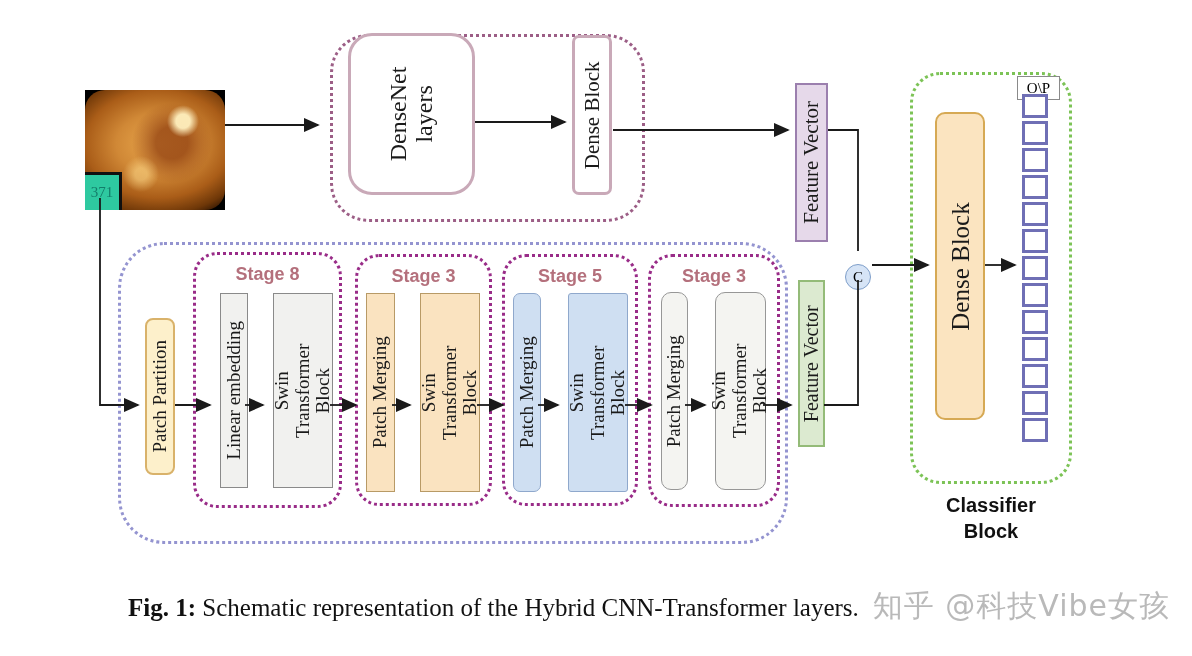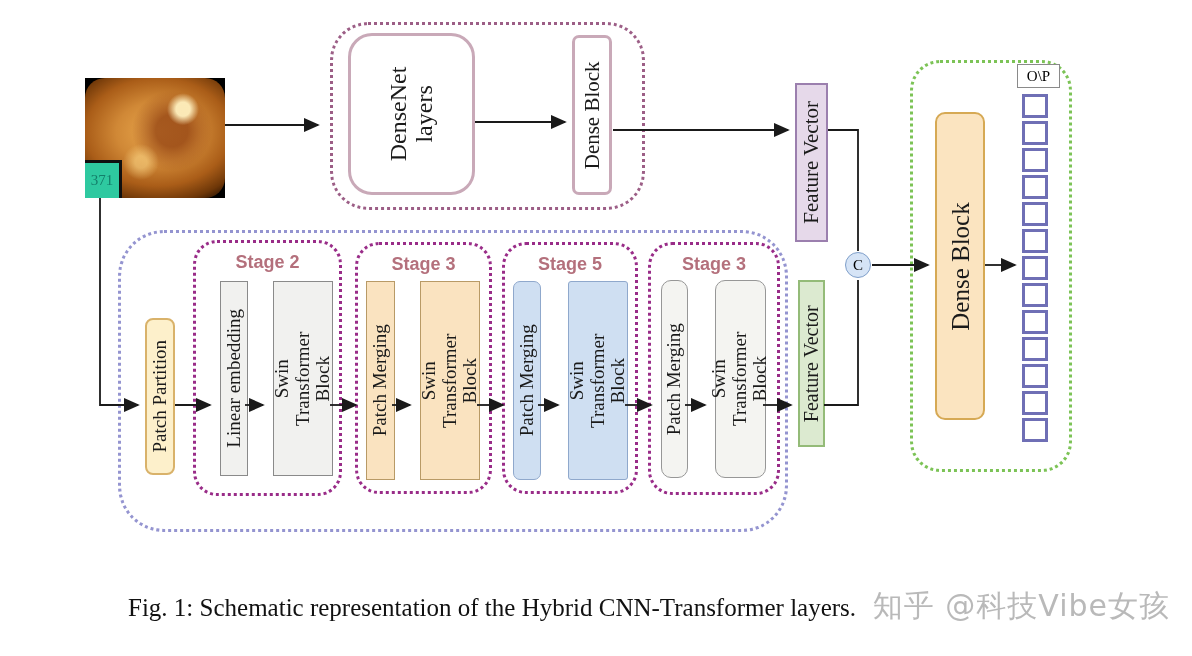--- a/index.html
+++ b/index.html
@@ -1,19 +1,19 @@
 <!DOCTYPE html>
 <html><head>
 <meta charset="utf-8">
 <style>
   html,body{margin:0;padding:0;background:#ffffff;}
   #stage{position:relative;width:1192px;height:656px;background:#ffffff;overflow:hidden;
          font-family:"Liberation Serif",serif;}
   
-  .abs{position:absolute;box-sizing:border-box;}
+  .abs{position:absolute;box-sizing:border-box;margin-top:12px;}
   .vwrap{position:absolute;box-sizing:border-box;display:flex;align-items:center;justify-content:center;}
   .vtext{transform:rotate(-90deg);text-align:center;line-height:1.08;
          font-family:"Liberation Serif",serif;color:#1a1a1a;}
   
   .cnn-dotted{border:3px dotted #9c5e86;border-radius:38px;}
   .stage-dotted{border:3px dotted #992c88;border-radius:24px;}
   .branch-dotted{border:3px dotted #9494d0;border-radius:46px;}
   .classifier-dotted{border:3px dotted #7cc356;border-radius:30px;}
   .stage-title{position:absolute;top:9px;left:0;width:100%;text-align:center;
                font-family:"Liberation Sans",sans-serif;font-weight:bold;font-size:18px;color:#b4707c;}
@@ -41,21 +41,21 @@
     background:
       radial-gradient(circle at 70% 26%, rgba(255,240,190,.95) 0 7px, rgba(255,240,190,0) 16px),
       radial-gradient(circle at 40% 70%, rgba(255,220,140,.55) 0 6px, rgba(255,220,140,0) 18px),
       radial-gradient(circle at 62% 44%, rgba(150,70,20,.8) 0 16px, rgba(150,70,20,0) 40px),
       radial-gradient(ellipse 78% 68% at 52% 45%, #eba94e 0%, #d08836 38%, #aa5d18 66%, #6e3708 86%, #200e02 100%);}
   .corner-chip{position:absolute;left:0;bottom:0;width:37px;height:38px;background:#2ec9a0;
     border-top:3px solid #101010;border-right:3px solid #101010;box-sizing:border-box;
     color:rgba(8,94,82,.7);font-size:15px;display:flex;align-items:center;justify-content:center;}
   
   .caption{position:absolute;left:128px;top:594px;font-size:25px;color:#111;z-index:1;}
-  .caption b{font-weight:normal;margin-top:8px;}
+  .caption b{font-weight:bold;margin-top:8px;}
   .watermark{position:absolute;right:22px;top:586px;font-size:30px;color:rgba(168,168,168,.8);
              font-family:"DejaVu Sans",sans-serif;z-index:5;letter-spacing:1px;white-space:nowrap;}
   svg.flow{position:absolute;left:0;top:0;z-index:2;pointer-events:none;}
 </style>
 </head>
 <body>
 
 <div id="stage">
 
   <div class="abs photo" style="left:85px;top:78px;width:140px;height:120px;">
@@ -97,29 +97,30 @@
       <div class="ocell"></div>
       <div class="ocell"></div>
       <div class="ocell"></div>
       <div class="ocell"></div>
       <div class="ocell"></div>
       <div class="ocell"></div>
       <div class="ocell"></div>
       <div class="ocell"></div>
       <div class="ocell"></div>
     </div>
+  <div class="abs big-label" style="left:928px;top:480px;width:126px;font-size:20px;line-height:1.3;">Classifier Block</div>
 
   <div class="abs branch-dotted" style="left:118px;top:230px;width:670px;height:302px;"></div>
 
   <div class="vwrap patch-partition" style="left:145px;top:318px;width:30px;height:157px;">
     <div class="vtext" style="width:150px;font-size:19px;white-space:nowrap;">Patch Partition</div>
   </div>
 
   <div class="abs stage-dotted" style="left:193px;top:240px;width:149px;height:256px;">
-    <div class="stage-title">Stage 2</div>
+    <div class="stage-title">Stage 8</div>
     <div class="vwrap box-gray" style="left:24px;top:38px;width:28px;height:195px;">
       <div class="vtext" style="width:190px;font-size:19px;white-space:nowrap;">Linear embedding</div>
     </div>
     <div class="vwrap box-gray" style="left:77px;top:38px;width:60px;height:195px;">
       <div class="vtext" style="width:172px;font-size:19px;">Swin Transformer Block</div>
     </div>
   </div>
 
   <div class="abs stage-dotted" style="left:355px;top:242px;width:137px;height:252px;">
     <div class="stage-title">Stage 3</div>

